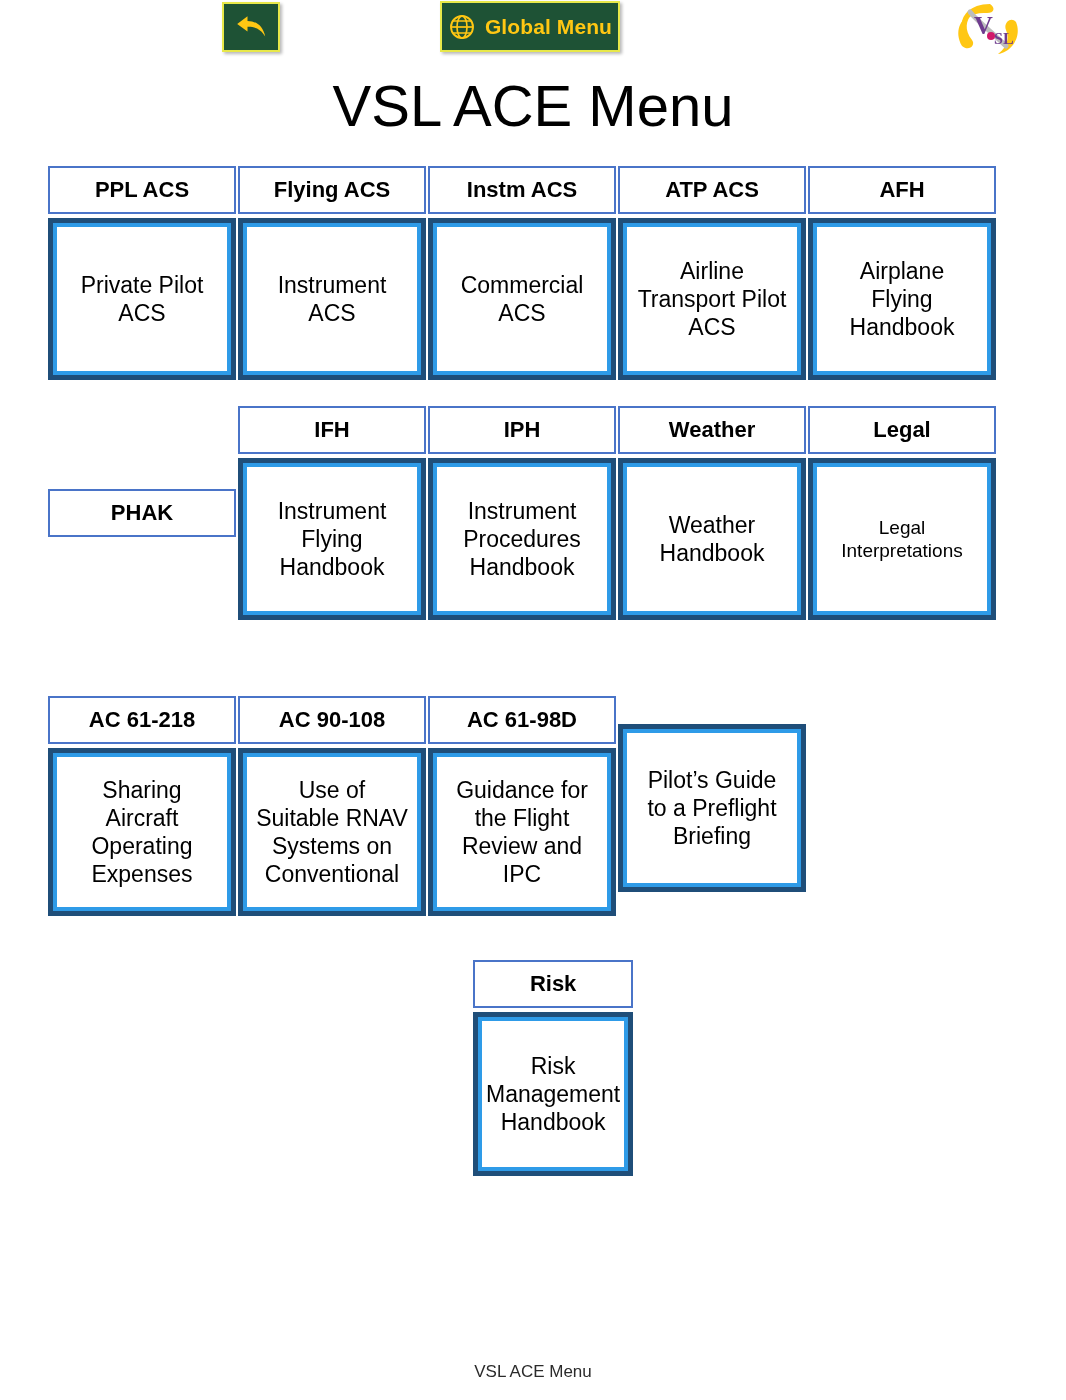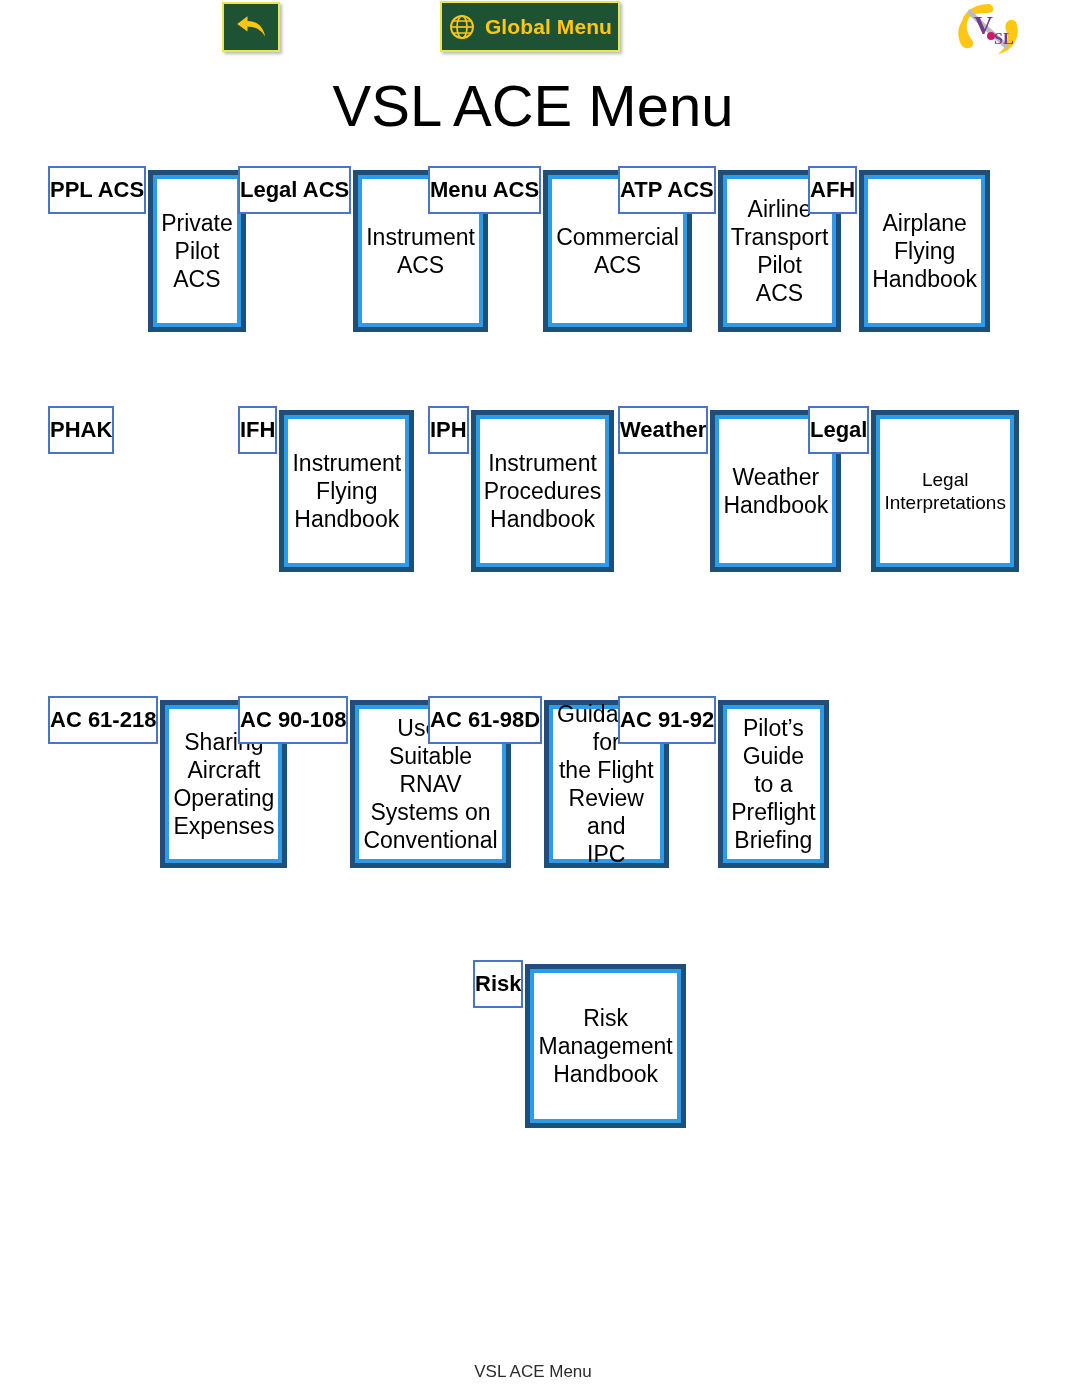--- a/index.html
+++ b/index.html
@@ -104,21 +104,22 @@
   .menu-group.group-risk {
     left: 425px;
     width: 200px;
     top: 960px;
     padding-left: 48px;
   }
 
   .menu-col {
     width: 190px;
     display: flex;
-    flex-direction: row;
+    flex-direction: column;
+    justify-content: center;
   }
   .menu-group.group-risk .menu-col { width: 200px; }
 
   
   .menu-header-cell {
     height: 48px;
     border: 2px solid #4A74C8;
     background: #ffffff;
     display: flex;
     align-items: center;
@@ -211,28 +212,28 @@
 
 <div class="menu-group group-1">
   <div class="menu-col">
     <div class="menu-header-cell">PPL ACS</div>
     <div class="menu-body-cell">
         <span class="cell-text">Private Pilot
 ACS</span>
       </div>
   </div>
   <div class="menu-col">
-    <div class="menu-header-cell">Legal ACS</div>
+    <div class="menu-header-cell">Flying ACS</div>
     <div class="menu-body-cell">
         <span class="cell-text">Instrument
 ACS</span>
       </div>
   </div>
   <div class="menu-col">
-    <div class="menu-header-cell">Menu ACS</div>
+    <div class="menu-header-cell">Instm ACS</div>
     <div class="menu-body-cell">
         <span class="cell-text">Commercial
 ACS</span>
       </div>
   </div>
   <div class="menu-col">
     <div class="menu-header-cell">ATP ACS</div>
     <div class="menu-body-cell">
         <span class="cell-text">Airline
 Transport Pilot
@@ -307,21 +308,20 @@
   <div class="menu-col">
     <div class="menu-header-cell">AC 61-98D</div>
     <div class="menu-body-cell">
         <span class="cell-text">Guidance for
 the Flight
 Review and
 IPC</span>
       </div>
   </div>
   <div class="menu-col">
-    <div class="menu-header-cell">AC 91-92</div>
     <div class="menu-body-cell">
         <span class="cell-text">Pilot’s Guide
 to a Preflight
 Briefing</span>
       </div>
   </div>
 </div>
 
 <div class="menu-group group-risk">
   <div class="menu-col">

